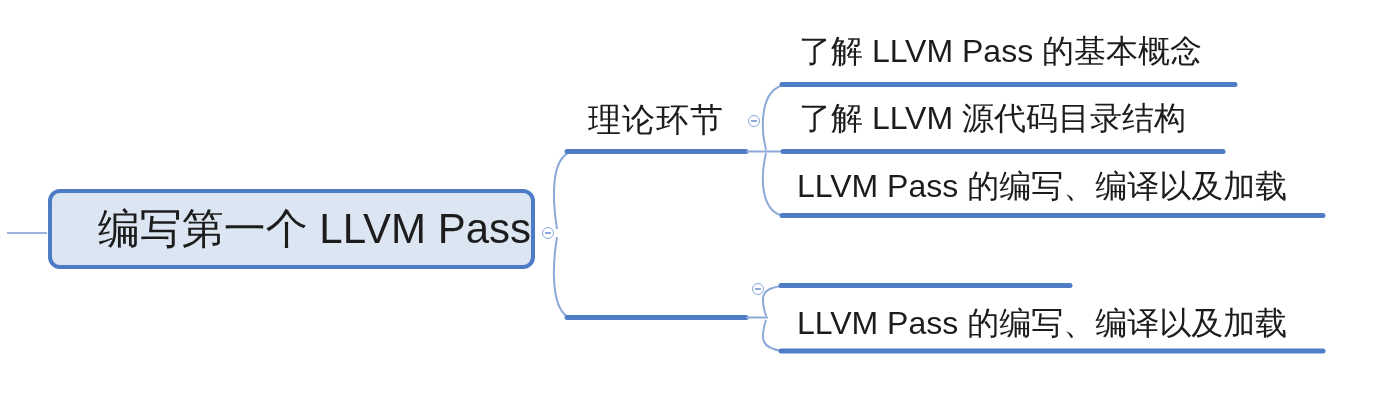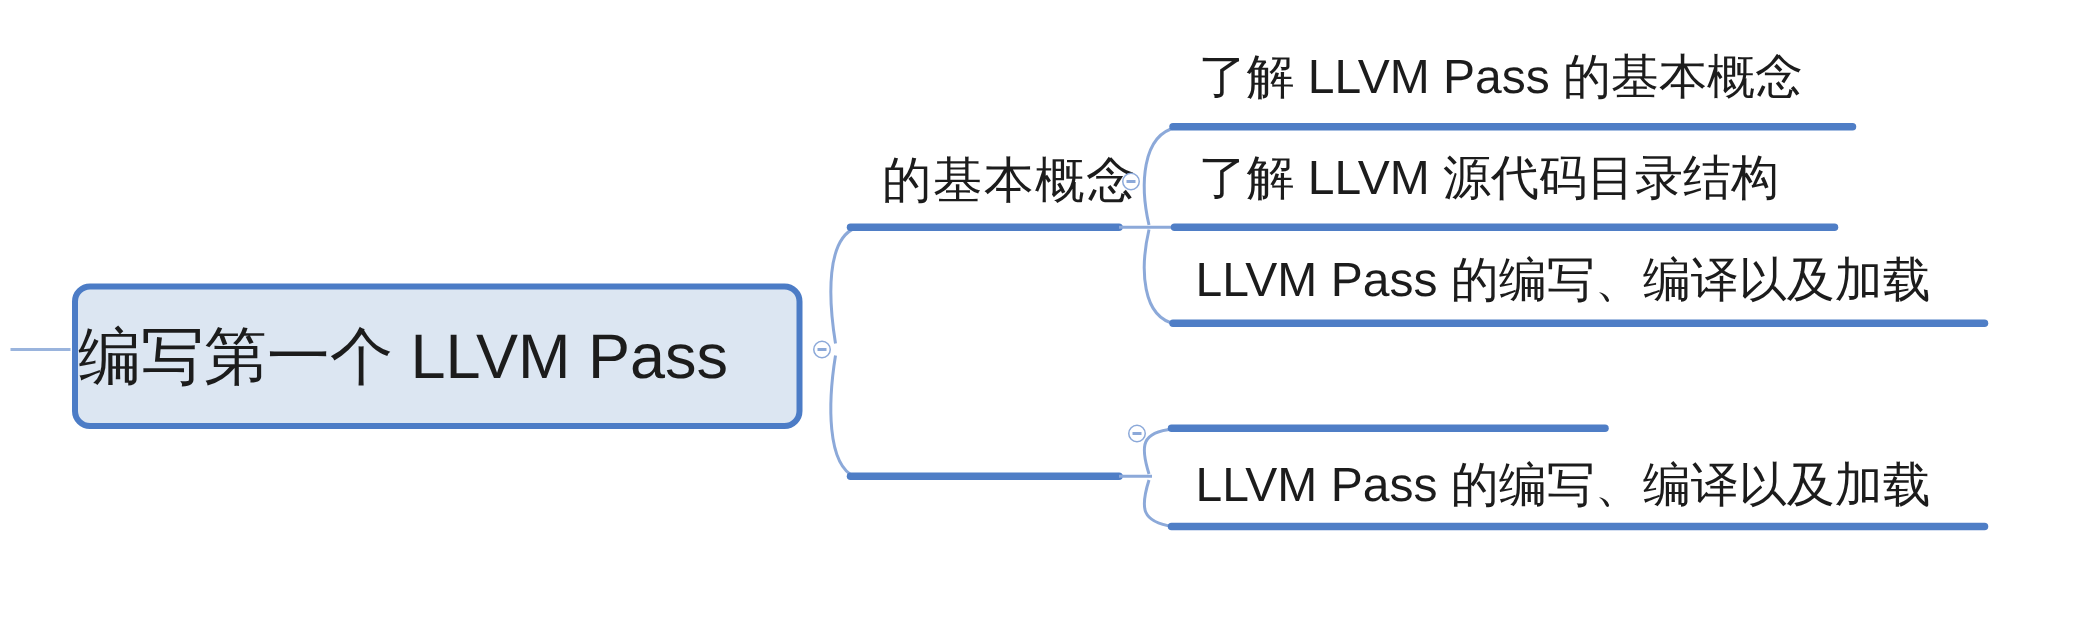--- a/index.html
+++ b/index.html
@@ -13,28 +13,28 @@
     overflow: hidden;
   }
   .wires {
     position: absolute;
     left: 0; top: 0;
     width: 1400px; height: 417px;
   }
   .root-node {
     position: absolute;
     left: 48px; top: 189px;
-    width: 487px; height: 97px;
+    width: 487px; height: 80px;
     box-sizing: border-box;
     background: #dce6f2;
     border: 4px solid #4c7cc6;
     border-radius: 12px;
     display: flex;
     align-items: center;
-    justify-content: flex-start;
+    justify-content: flex-end;
   }
   .root-node .label {
     font-size: 42px;
     line-height: 1;
     white-space: nowrap;
     color: #1c1c1c;
   }
   .topic-label {
     position: absolute;
     font-size: 32px;
@@ -94,21 +94,21 @@
     <path d="M781,351 L1323,351" stroke="#4f7ec6" stroke-width="5" stroke-linecap="round" fill="none"></path>
   </svg>
 
   <div class="root-node">
     <span class="label">编写第一个 LLVM Pass</span>
   </div>
   <div class="collapse-icon" style="left:542px; top:227px;">
     <span class="minus"></span>
   </div>
 
-  <div class="topic-label subtopic-label" style="left:588px; top:103px;">的基本概念</div>
+  <div class="topic-label subtopic-label" style="left:588px; top:103px;">理论环节</div>
   <div class="collapse-icon" style="left:748px; top:115px;">
     <span class="minus"></span>
   </div>
   <div class="topic-label" style="left:799px; top:102px;">了解 LLVM 源代码目录结构</div>
   <div class="topic-label" style="left:799px; top:35px;">了解 LLVM Pass 的基本概念</div>
   <div class="topic-label" style="left:797px; top:170px;">LLVM Pass 的编写、编译以及加载</div>
 
   <div class="collapse-icon" style="left:752px; top:283px;">
     <span class="minus"></span>
   </div>

